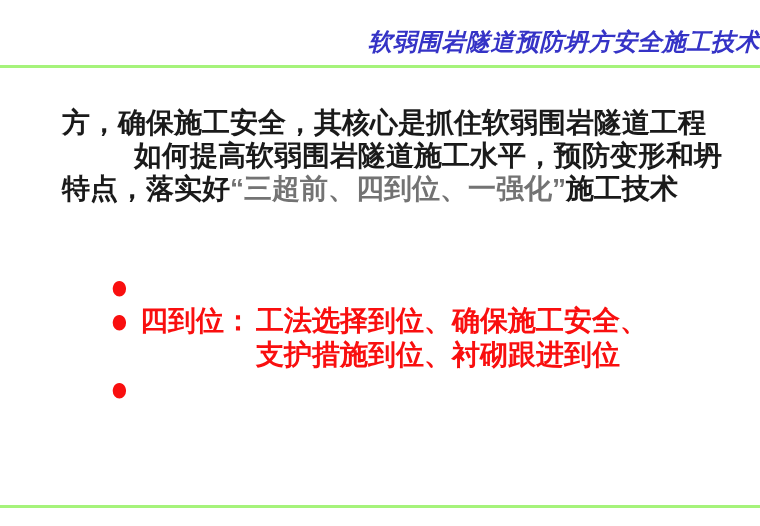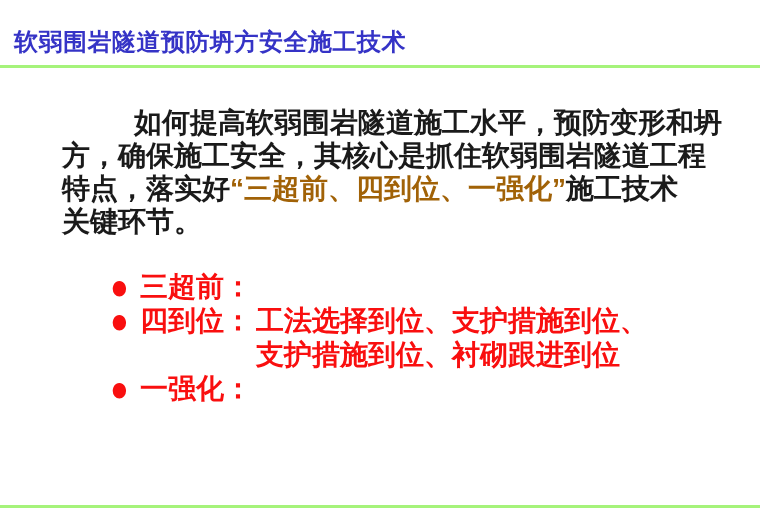--- a/index.html
+++ b/index.html
@@ -16,26 +16,27 @@
     overflow: hidden;
   }
   
   .slide-title {
     position: absolute;
     top: 26px;
     left: 0;
     width: 100%;
     padding-left: 14px;
     box-sizing: border-box;
-    text-align: left;
+    text-align: right;
     font-size: 24px;
     font-weight: bold;
     letter-spacing: 0.5px;
     color: #3533C6;
     white-space: nowrap;
+    font-style: italic;
   }
   
   .rule {
     position: absolute;
     left: 0;
     width: 760px;
     height: 3px;
     background: #A5F37A;
   }
   .rule-top { top: 65px; }
@@ -49,21 +50,21 @@
     color: #1A1A1A;
     font-size: 28px;
     font-weight: bold;
     line-height: 33px;
   }
   .para-line {
     white-space: nowrap;
     height: 33px;
   }
   .para-line.indent { padding-left: 72px; }
-  .para-line .red { color: #a16207; margin-top: 20px; }
+  .para-line .red { color: #737373; margin-top: 20px; }
   
   .bullets {
     position: absolute;
     top: 270px;
     left: 110px;
     color: #F90F0F;
     font-size: 28px;
     font-weight: bold;
     line-height: 34px;
   }
@@ -90,41 +91,38 @@
 </style>
 </head>
 <body>
 
 <div class="slide">
   <div class="slide-title">软弱围岩隧道预防坍方安全施工技术</div>
 
   <div class="rule rule-top"></div>
 
   <div class="paragraph">
+      <div class="para-line"><span>方，确保施工安全，其核心是抓住软弱围岩隧道工程</span></div>
       <div class="para-line indent"><span>如何提高软弱围岩隧道施工水平，预防变形和坍</span></div>
-      <div class="para-line"><span>方，确保施工安全，其核心是抓住软弱围岩隧道工程</span></div>
       <div class="para-line"><span>特点，落实好</span><span class="red">“三超前、四到位、一强化”</span><span>施工技术</span></div>
-      <div class="para-line"><span>关键环节。</span></div>
     </div>
 
   <div class="bullets">
       <div class="bullet-row">
         <span class="mark">●</span>
-        <span class="label">三超前：</span>
       </div>
       <div class="bullet-row">
         <span class="mark">●</span>
         <span class="label">四到位：</span>
-        <span class="txt">工法选择到位、支护措施到位、</span>
+        <span class="txt">工法选择到位、确保施工安全、</span>
       </div>
       <div class="bullet-row">
         <span class="mark"></span>
         <span class="label"></span>
         <span class="txt">支护措施到位、衬砌跟进到位</span>
       </div>
       <div class="bullet-row">
         <span class="mark">●</span>
-        <span class="label">一强化：</span>
       </div>
     </div>
 
   <div class="rule rule-bottom"></div>
 </div>
 
 </body></html>

